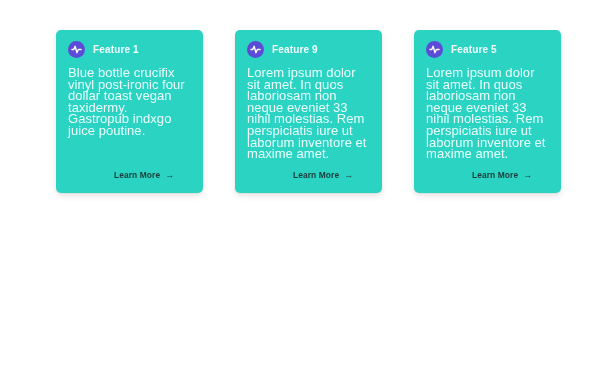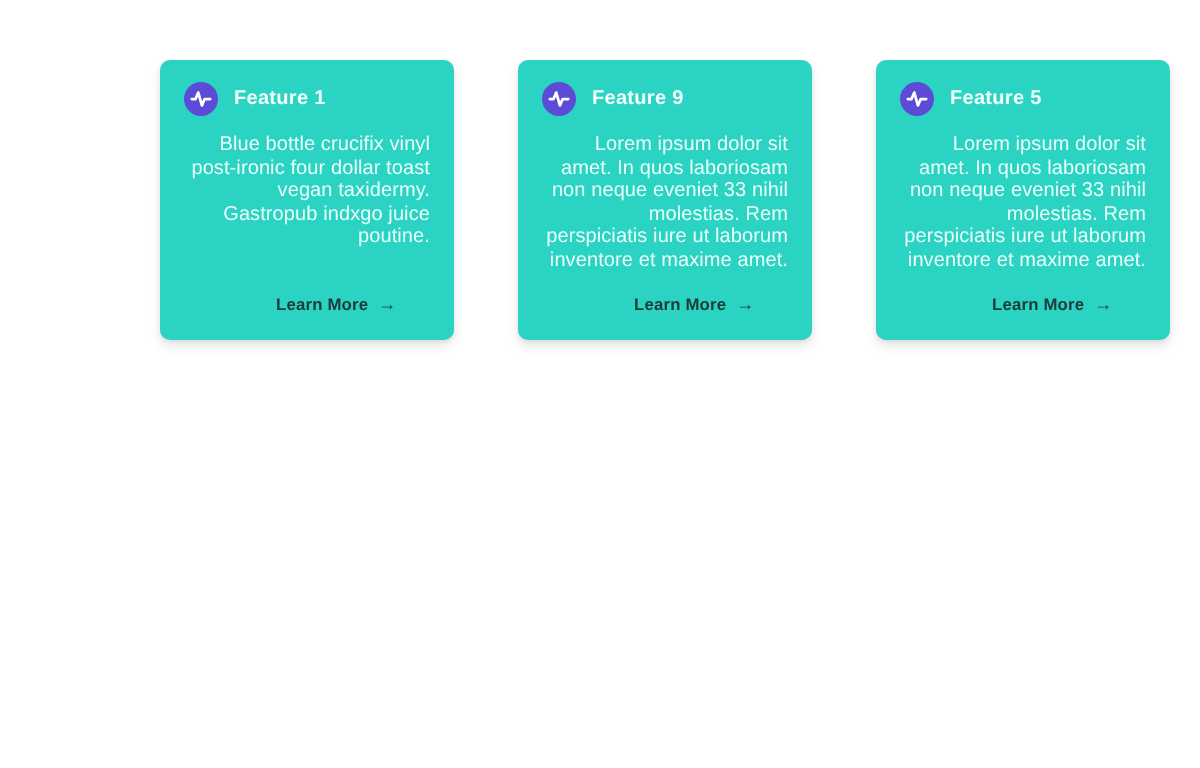--- a/index.html
+++ b/index.html
@@ -19,21 +19,21 @@
 
   .page {
     position: relative;
     width: 600px;
     height: 384px;
     background: #ffffff;
   }
 
   .cards-row {
     position: absolute;
-    left: 48px;
+    left: 24px;
     top: 30px;
     width: 537px;
     display: flex;
     flex-direction: row;
     gap: 32px;
     align-items: stretch;
     padding-left: 32px;
   }
 
   .card {
@@ -77,26 +77,25 @@
   .card-title {
     font-size: 10px;
     line-height: 13px;
     font-weight: 700;
     color: #f2fffd;
     letter-spacing: 0.15px;
     white-space: nowrap;
   }
 
   .card-body {
-    font-size: 10px;
+    font-size: 13px;
     line-height: 11.6px;
     color: #eafffb;
     letter-spacing: 0.05px;
     max-width: 150px;
-    text-align: right;
   }
 
   .card-spacer {
     flex: 1 1 auto;
     min-height: 10px;
   }
 
   .card-link {
     display: inline-flex;
     flex-direction: row;

